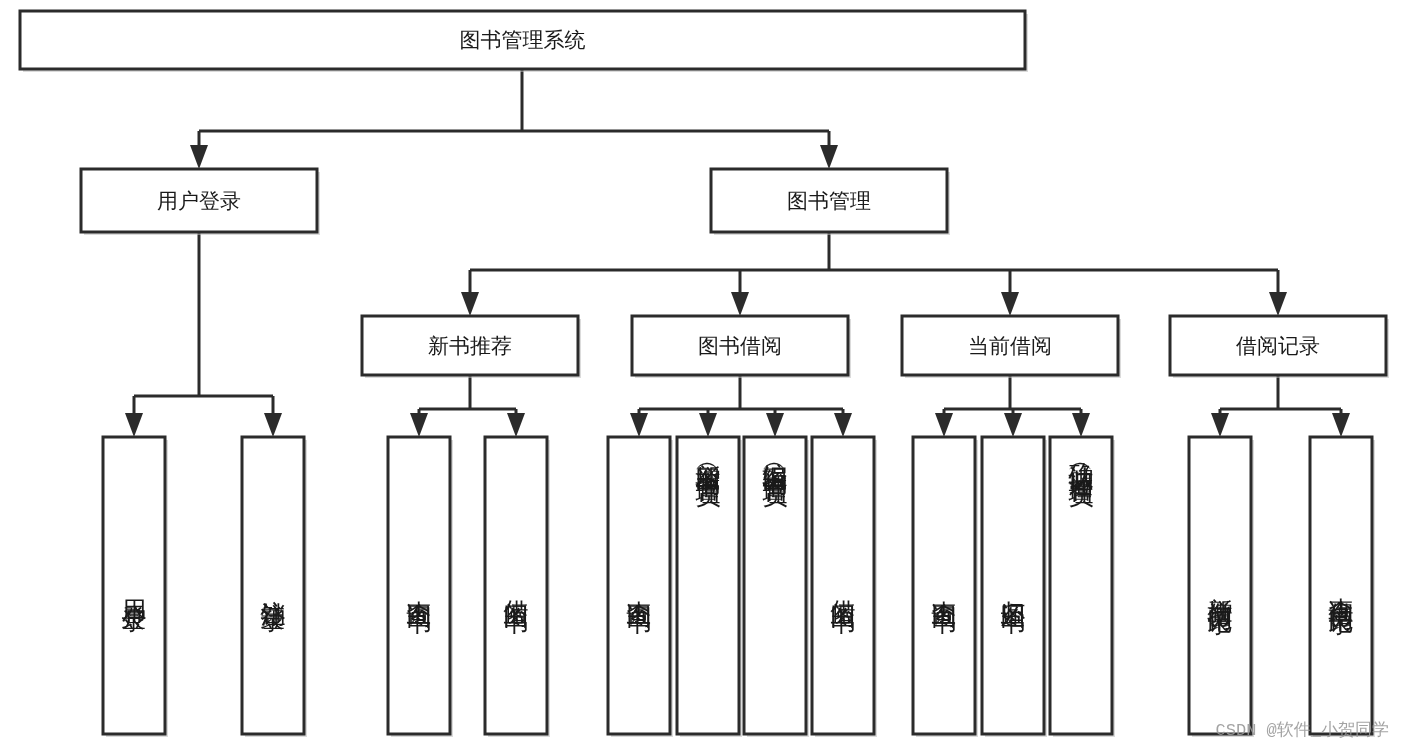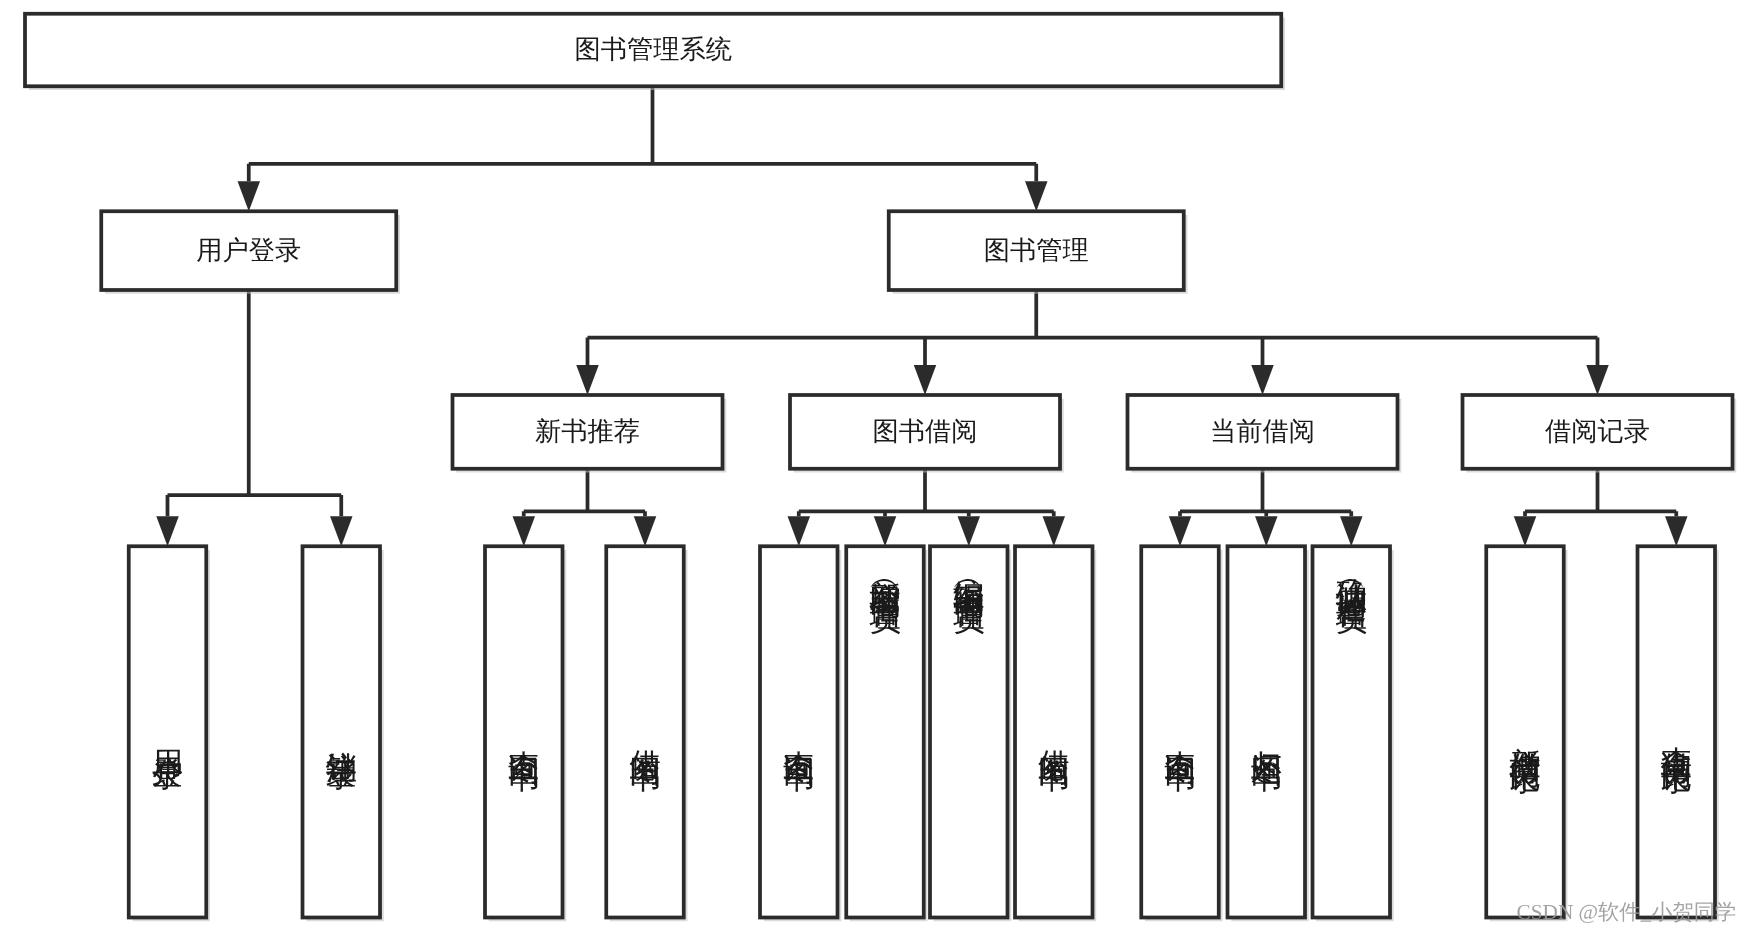--- a/index.html
+++ b/index.html
@@ -65,21 +65,21 @@
     color: #1a1a1a;
     letter-spacing: 3px;
     white-space: nowrap;
     pointer-events: none;
     text-align: center;
   }
   .watermark {
     position: absolute;
     right: 16px;
     bottom: 6px;
-    font-family: Liberation Serif, serif;
+    font-family: Liberation Mono, monospace;
     font-size: 17px;
     color: #9a9a9a;
     opacity: 0.9;
     white-space: nowrap;
     user-select: none;
   }
 </style>
 </head>
 <body>
 

